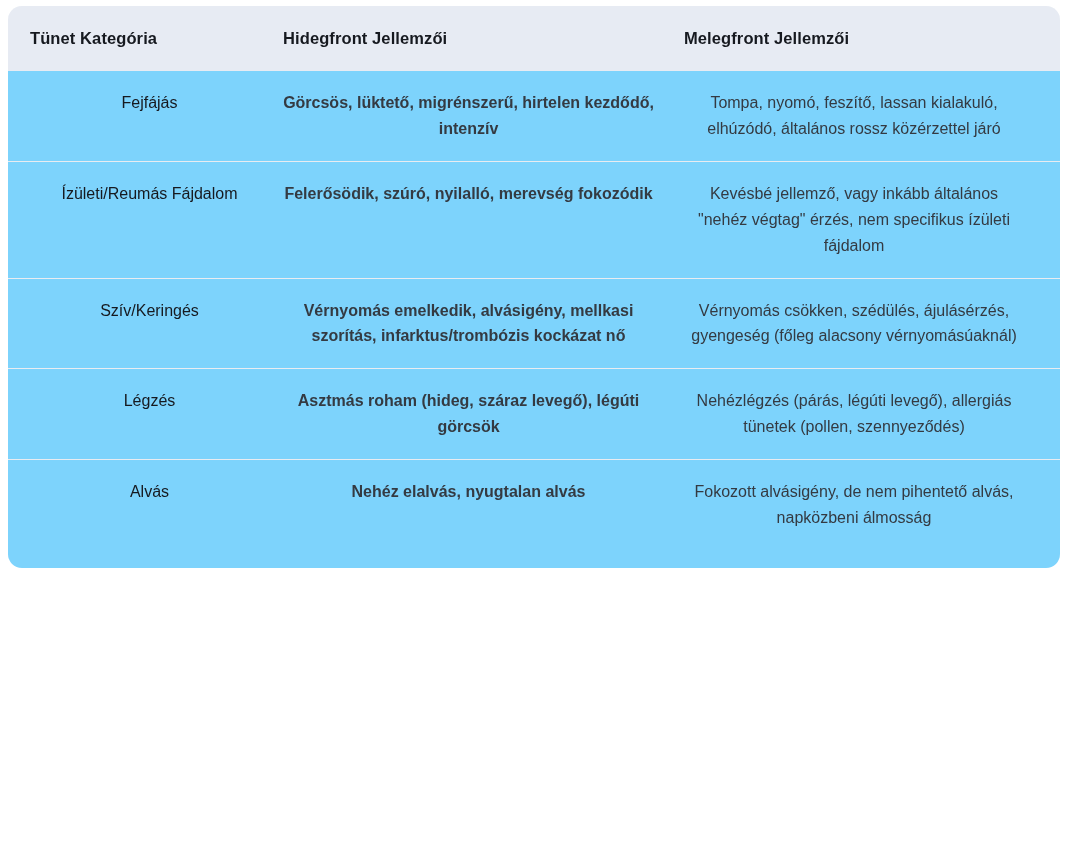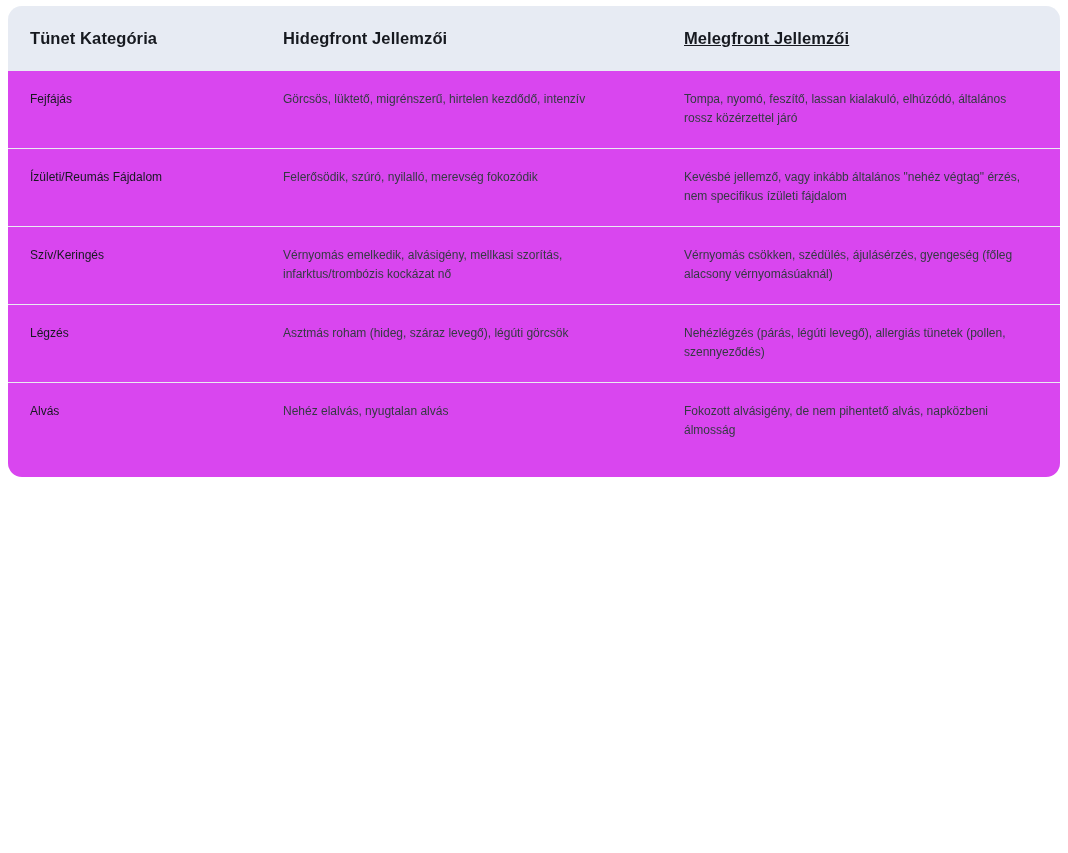--- a/index.html
+++ b/index.html
@@ -43,41 +43,42 @@
     font-size: 16.5px;
     font-weight: 600;
     color: #16191f;
     letter-spacing: 0.1px;
     padding: 18px 20px 18px 0;
     height: 65px;
     box-sizing: border-box;
   }
   thead th.c1 { padding-left: 22px; }
   thead th.c2 { padding-left: 0px; }
-  thead th.c3 { padding-left: 0px; text-decoration: underline; }
+  thead th.c3 { padding-left: 0px; }
 
   tbody td {
-    background: #d946ef;
+    background: #7dd3fc;
     vertical-align: top;
-    font-size: 12px;
+    font-size: 16px;
     line-height: 1.62;
     color: #343a42;
     padding: 19px 26px 19px 0;
     border-top: 1px solid #e9ecf1;
+    text-align: center;
   }
   tbody tr:first-child td { border-top: none; }
 
   tbody td.cat {
     padding-left: 22px;
     color: #16191f;
     font-weight: 400;
     padding-right: 14px;
   }
 
-  tbody td.cold { padding-left: 0; padding-right: 30px; }
+  tbody td.cold { padding-left: 0; padding-right: 30px; font-weight: bold; }
   tbody td.warm { padding-left: 0; padding-right: 36px; }
 
   
   tbody tr.tail td {
     height: 18px;
     padding: 0;
     border-top: none;
   }
 </style>
 </head>

